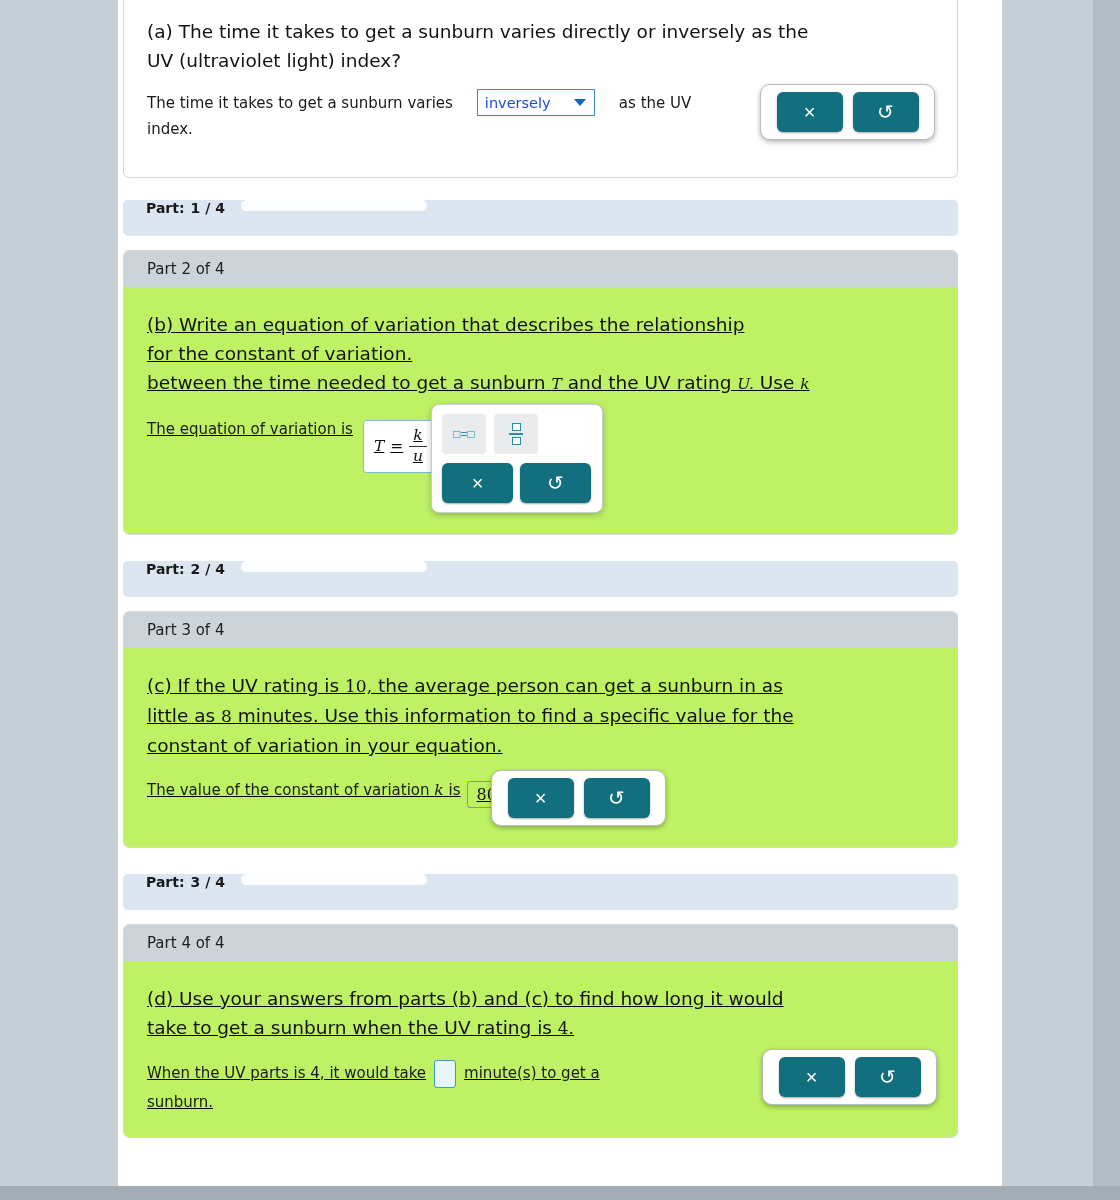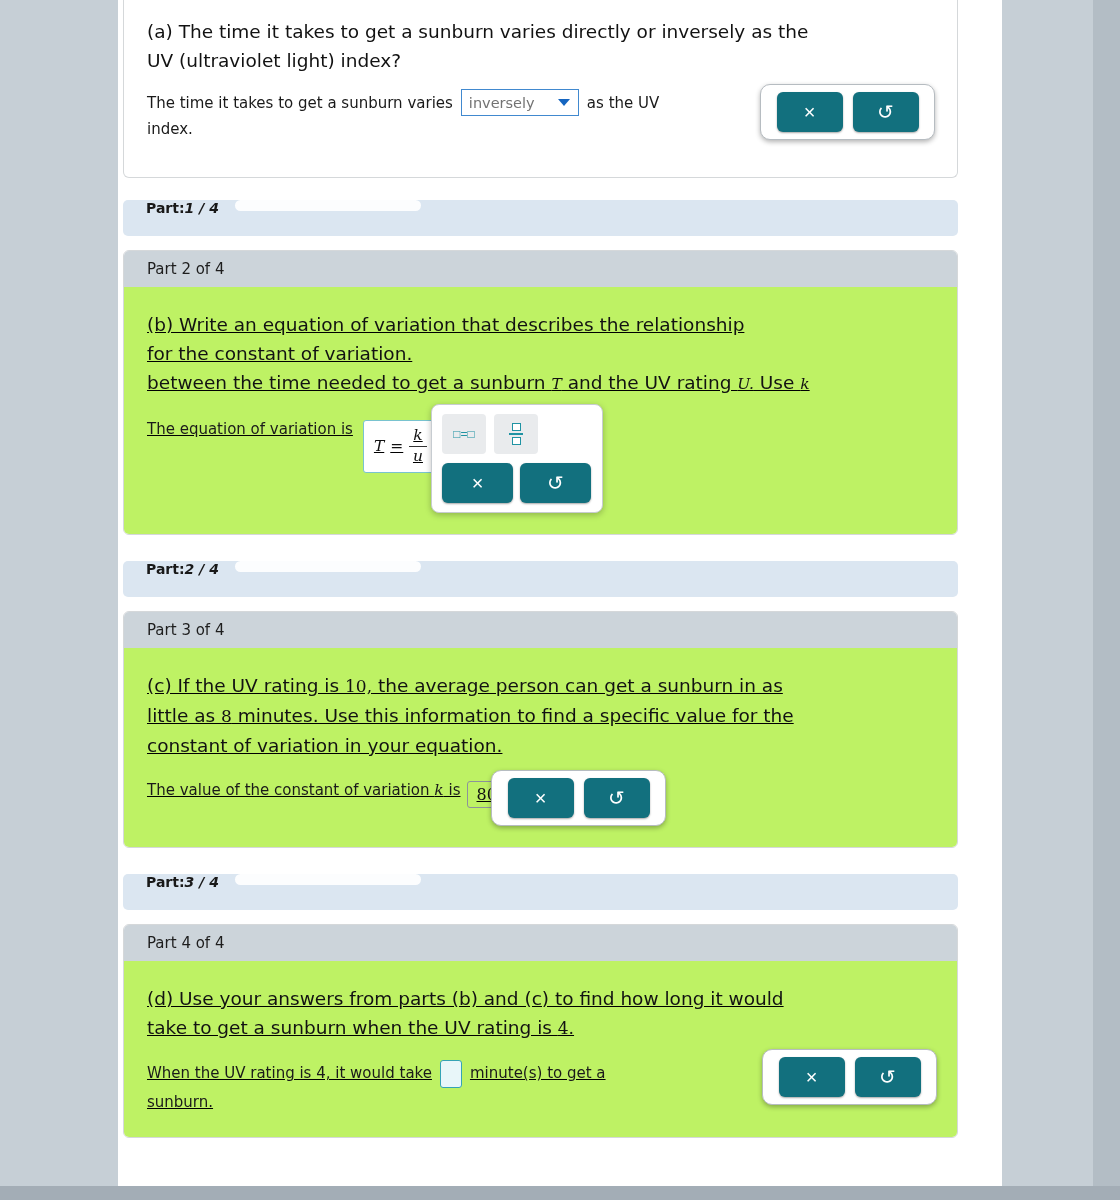--- a/index.html
+++ b/index.html
@@ -18,44 +18,44 @@
                  display:flex; align-items:center; padding-left:23px;
                  font-size:15px; color:#1d1d1d; }
   .card-body { position:relative; background:#bef264; border-radius:0 0 5px 5px;text-decoration:underline; }
 
   .question { font-size:18.5px; line-height:29px; color:#121212; padding:17px 20px 0 23px; }
   .card-body .question { padding-top:23px; }
   .mv { font-family:"DejaVu Serif", serif; font-style:italic; font-size:15.5px; }
   .mn { font-family:"DejaVu Serif", serif; font-size:17px; }
 
   .answer { font-size:15px; color:#1a1a1a; margin:14px 0 0 23px; line-height:26px; }
-  .ans-line1 { display:flex; align-items:center; gap:8px; }
+  .ans-line1 { display:flex; align-items:center; gap:24px; }
 
   .dropdown { display:inline-flex; align-items:center; justify-content:space-between;
               width:118px; height:27px; border:1px solid #4189cf; background:#fff;
-              padding:0 8px 0 7px; color:#737373; font-size:14.5px; cursor:pointer; }
+              padding:0 8px 0 7px; color:#1d4ed8; font-size:14.5px; cursor:pointer; }
   .tri { width:0; height:0; border-left:6px solid transparent; border-right:6px solid transparent;
          border-top:7px solid #1565c0; }
 
   .btn-group { position:absolute; width:175px; height:56px; background:#fff;
                border:1px solid #b6bcc1; border-radius:10px;
                box-shadow:0 2px 5px rgba(0,0,0,0.3);
                display:flex; align-items:center; justify-content:center; gap:10px; }
   .teal-btn { width:66px; height:40px; background:#12707e; border:none; border-radius:6px;
               color:#fff; font-size:20px; line-height:1; display:flex; align-items:center;
               justify-content:center; cursor:pointer; box-shadow:0 1px 2px rgba(0,0,0,0.35); }
 
   .part-strip { margin:22px 0 0 5px; width:835px; height:36px; background:#dbe6f1;
                 border-radius:5px; display:flex; padding-left:23px;
                 font-size:14px; font-weight:bold; color:#191919; }
   .strip-2, .strip-3 { margin-top:26px; }
   .progress-track { margin-left:16px; width:186px; height:11px; background:#fcfdfe;
                     border-radius:6px; overflow:hidden; }
   .progress-fill { height:100%; background:#5b84c4; border-radius:6px; }
-  .progress-value { margin-left:0;font-style:italic; }
+  .progress-value { margin-left:6px; }
 
   .card-2, .card-3, .card-4 { margin-top:14px; }
   .body-2 { height:247px; } .body-3 { height:199px; } .body-4 { height:176px; }
 
   .ans-row { display:flex; align-items:flex-start; font-size:15px; color:#1a1a1a; margin:21px 0 0 23px; }
   .eq-box { margin-left:10px; border:1px solid #79c3cf; border-radius:3px; padding:6px 10px;
             display:flex; align-items:center; gap:6px; background:#fff; cursor:pointer;
             font-family:"DejaVu Serif", serif; font-style:italic; font-size:15.5px; color:#111; }
   .frac { display:flex; flex-direction:column; align-items:center; line-height:1.15; }
   .frac-num { padding:0 4px 1px; border-bottom:1px solid #333; }
@@ -212,21 +212,21 @@
     </div>
 
     <div class="card card-4">
       <div class="card-header">Part 4 of 4</div>
       <div class="card-body body-4">
         <div class="question">
           <div>(d) Use your answers from parts (b) and (c) to find how long it would</div>
           <div><span>take to get a sunburn when the UV rating is </span><span class="mn">4.</span></div>
         </div>
         <div class="ans-block-d">
-          <div><span>When the UV rating is 4, it would take</span><span class="inp-box"></span><span>minute(s) to get a</span></div>
+          <div><span>When the UV parts is 4, it would take</span><span class="inp-box"></span><span>minute(s) to get a</span></div>
           <div>sunburn.</div>
         </div>
         <div class="btn-group grp-d">
           <button class="teal-btn">
               <span>×</span>
             </button>
           <button class="teal-btn">
               <span>↺</span>
             </button>
         </div>

